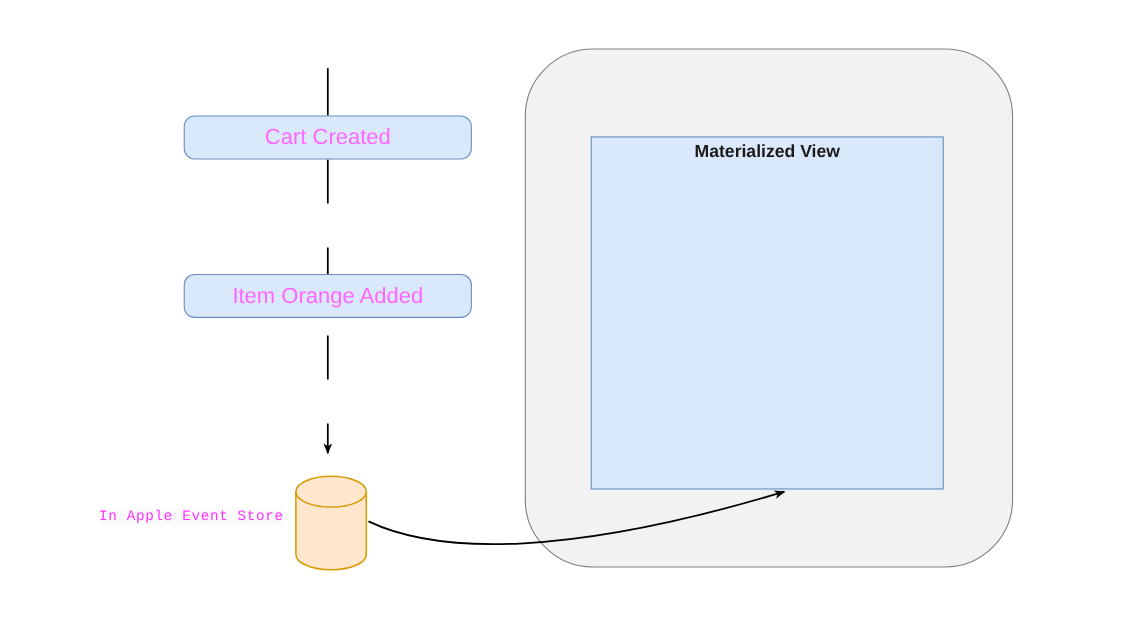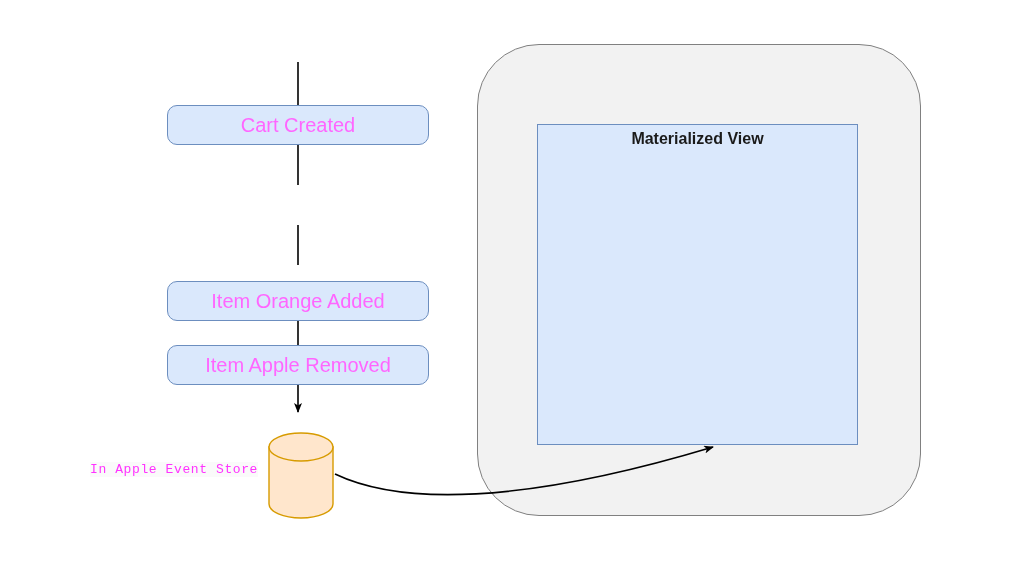--- a/index.html
+++ b/index.html
@@ -46,21 +46,21 @@
   }
   .event-label {
     color: #ff66ff;
     font-size: 20px;
     font-family: "Liberation Sans", sans-serif;
     line-height: 1;
     white-space: nowrap;
   }
   #event-0 { top: 105px; }
   #event-1 { top: 185px; }
-  #event-2 { top: 281px; }
+  #event-2 { top: 249px; }
   #event-3 { top: 345px; }
 
   
   #event-store-label {
     position: absolute;
     left: 90px;
     top: 462px;
     color: #ff33ff;
     font-family: "Liberation Mono", monospace;
     font-size: 13px;
@@ -139,23 +139,20 @@
 
     <line x1="594" y1="262" x2="652" y2="281" stroke="#000000" stroke-width="1.6" marker-end="url(#arrowhead-sm)"></line>
   </svg>
 
   <div class="event-box" id="event-0">
     <span class="event-label">Cart Created</span>
   </div>
   <div class="event-box" id="event-2">
     <span class="event-label">Item Orange Added</span>
   </div>
-  <div class="event-box" id="event-3">
-    <span class="event-label">Item Apple Removed</span>
-  </div>
 
   <div id="event-store-label">In Apple Event Store</div>
 
   <div id="materialized-view">
     <div id="mv-title">Materialized View</div>
 
   </div>
 
 </div>
 

